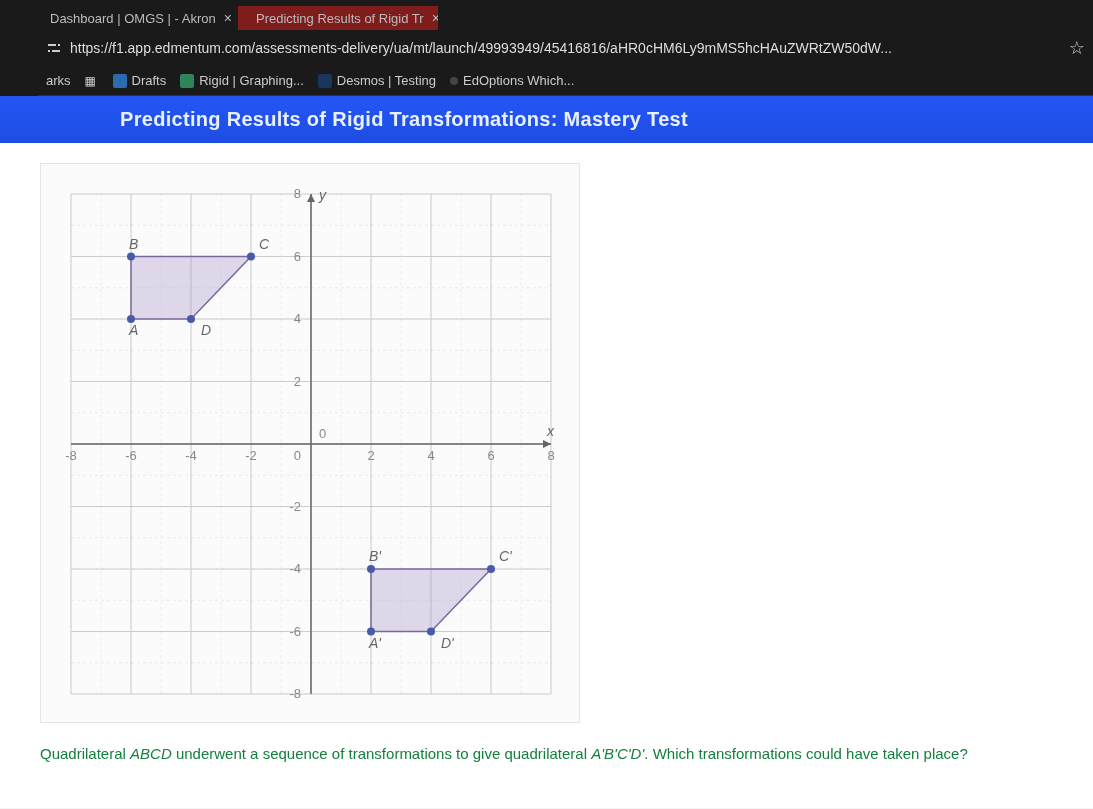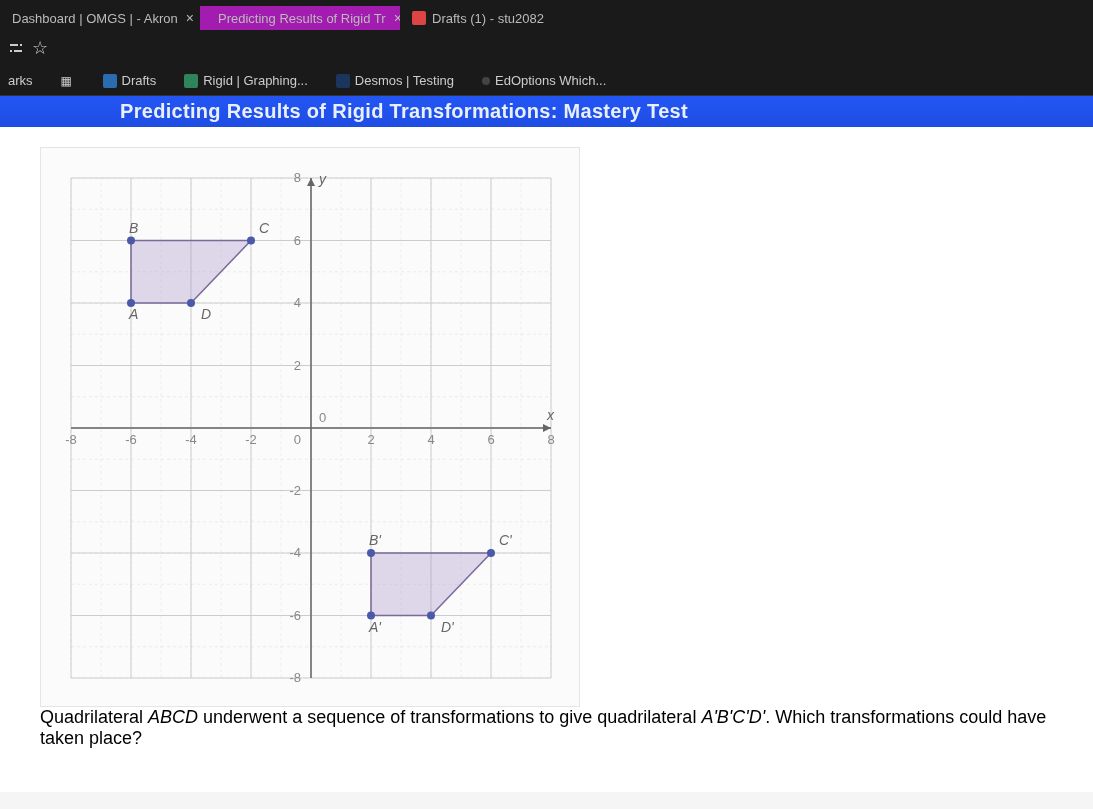--- a/index.html
+++ b/index.html
@@ -6,127 +6,125 @@
 body {
   width: 1093px;
   height: 809px;
   background: #f5f5f5;
   font-family: Arial, sans-serif;
   overflow: hidden;
 }
 .browser-chrome {
   background: #1a1a1a;
   color: #ccc;
+  padding-left: 38px;
 }
 .tab-strip {
   display: flex;
   align-items: center;
   padding: 6px 0 0 0;
   height: 30px;
   font-size: 13px;
   color: #bbb;
 }
 .tab {
   display: flex;
   align-items: center;
   padding: 4px 12px;
   max-width: 200px;
   white-space: nowrap;
   overflow: hidden;
   text-overflow: ellipsis;
 }
 .tab.active {
-  background: #a21caf;
+  background: #7f1d1d;
 }
 .tab-close { margin-left: 8px; font-size: 14px; }
 .tab-icon { width: 14px; height: 14px; margin-right: 6px; background: #d44; border-radius: 2px; display: inline-block; }
 .url-bar {
   display: flex;
   align-items: center;
   padding: 6px 8px;
   height: 36px;
   font-size: 14px;
   color: #ddd;
   gap: 8px;
 }
 .url-control { width: 16px; height: 16px; display: inline-flex; align-items: center; justify-content: center; }
 .url-text { flex: 1; white-space: nowrap; overflow: hidden; text-overflow: ellipsis; }
 .star { font-size: 18px; color: #ccc; }
 .bookmarks-bar {
   display: flex;
   align-items: center;
-  gap: 28px;
+  gap: 14px;
   padding: 4px 8px;
   height: 30px;
   font-size: 13px;
   color: #ccc;
   border-bottom: 1px solid #333;
 }
 .bookmark { display: flex; align-items: center; gap: 5px; white-space: nowrap; }
 .bm-icon { width: 14px; height: 14px; border-radius: 2px; display:inline-block; }
 .bm-icon.blue { background: #2b6cb0; }
 .bm-icon.green { background: #2f855a; }
 .bm-icon.dblue { background: #1a365d; }
 .bm-icon.grid { background: none; color: #ccc; font-size: 12px;}
 .bm-icon.dot { background:#444; border-radius:50%; width:8px; height:8px;}
 .page-header {
   background: linear-gradient(180deg, #2456f5, #1e4de3);
   color: #e8efff;
   font-size: 20px;
   font-weight: 600;
-  padding: 4px 120px;
+  padding: 12px 120px;
   letter-spacing: 0.3px;
 }
 .content-area {
   background: #fff;
   padding: 20px 40px;
   height: calc(100% - 30px - 36px - 30px - 48px);
   position: relative;
 }
 .graph-wrapper {
   position: relative;
   width: 540px;
   height: 560px;
   background: #fbfbfb;
   border: 1px solid #e5e5e5;
 }
 svg { display: block; }
 .question-line {
-  margin-top: 0;
-  font-size: 18px;
-  color: #000000;
+  margin-top: 22px;
+  font-size: 15px;
+  color: #15803d;
 }
 .question-line i { font-style: italic; }
 </style>
 </head>
 <body>
 
 <div class="browser-chrome">
   <div class="tab-strip">
     <div class="tab">
       <span>Dashboard | OMGS | - Akron</span>
       <span class="tab-close">×</span>
     </div>
     <div class="tab active">
       <span style="width:10px;height:10px;border-radius:50%;background:#555;display:inline-block;margin-right:6px;"></span>
       <span>Predicting Results of Rigid Tr</span>
       <span class="tab-close">×</span>
     </div>
-    <div class="tab">
-      <span class="tab-icon"></span>
-      <span>Drafts (1) - stu2082</span>
-    </div>
   </div>
 
   <div class="url-bar">
     <span class="url-control">
       <svg width="16" height="16" viewBox="0 0 16 16">
           <path fill="#ccc" d="M2 4h8v2H2zM12 4h2v2h-2zM2 10h2v2H2zM6 10h8v2H6z"></path>
         </svg>
     </span>
+    <span class="url-text">https://f1.app.edmentum.com/assessments-delivery/ua/mt/launch/49993949/45416816/aHR0cHM6Ly9mMS5hcHAuZWRtZW50dW...</span>
     <span class="star">☆</span>
   </div>
 
   <div class="bookmarks-bar">
     <span class="bookmark">
       <span>arks</span>
     </span>
     <span class="bookmark">
       <span class="bm-icon grid">▦</span>
     </span>

